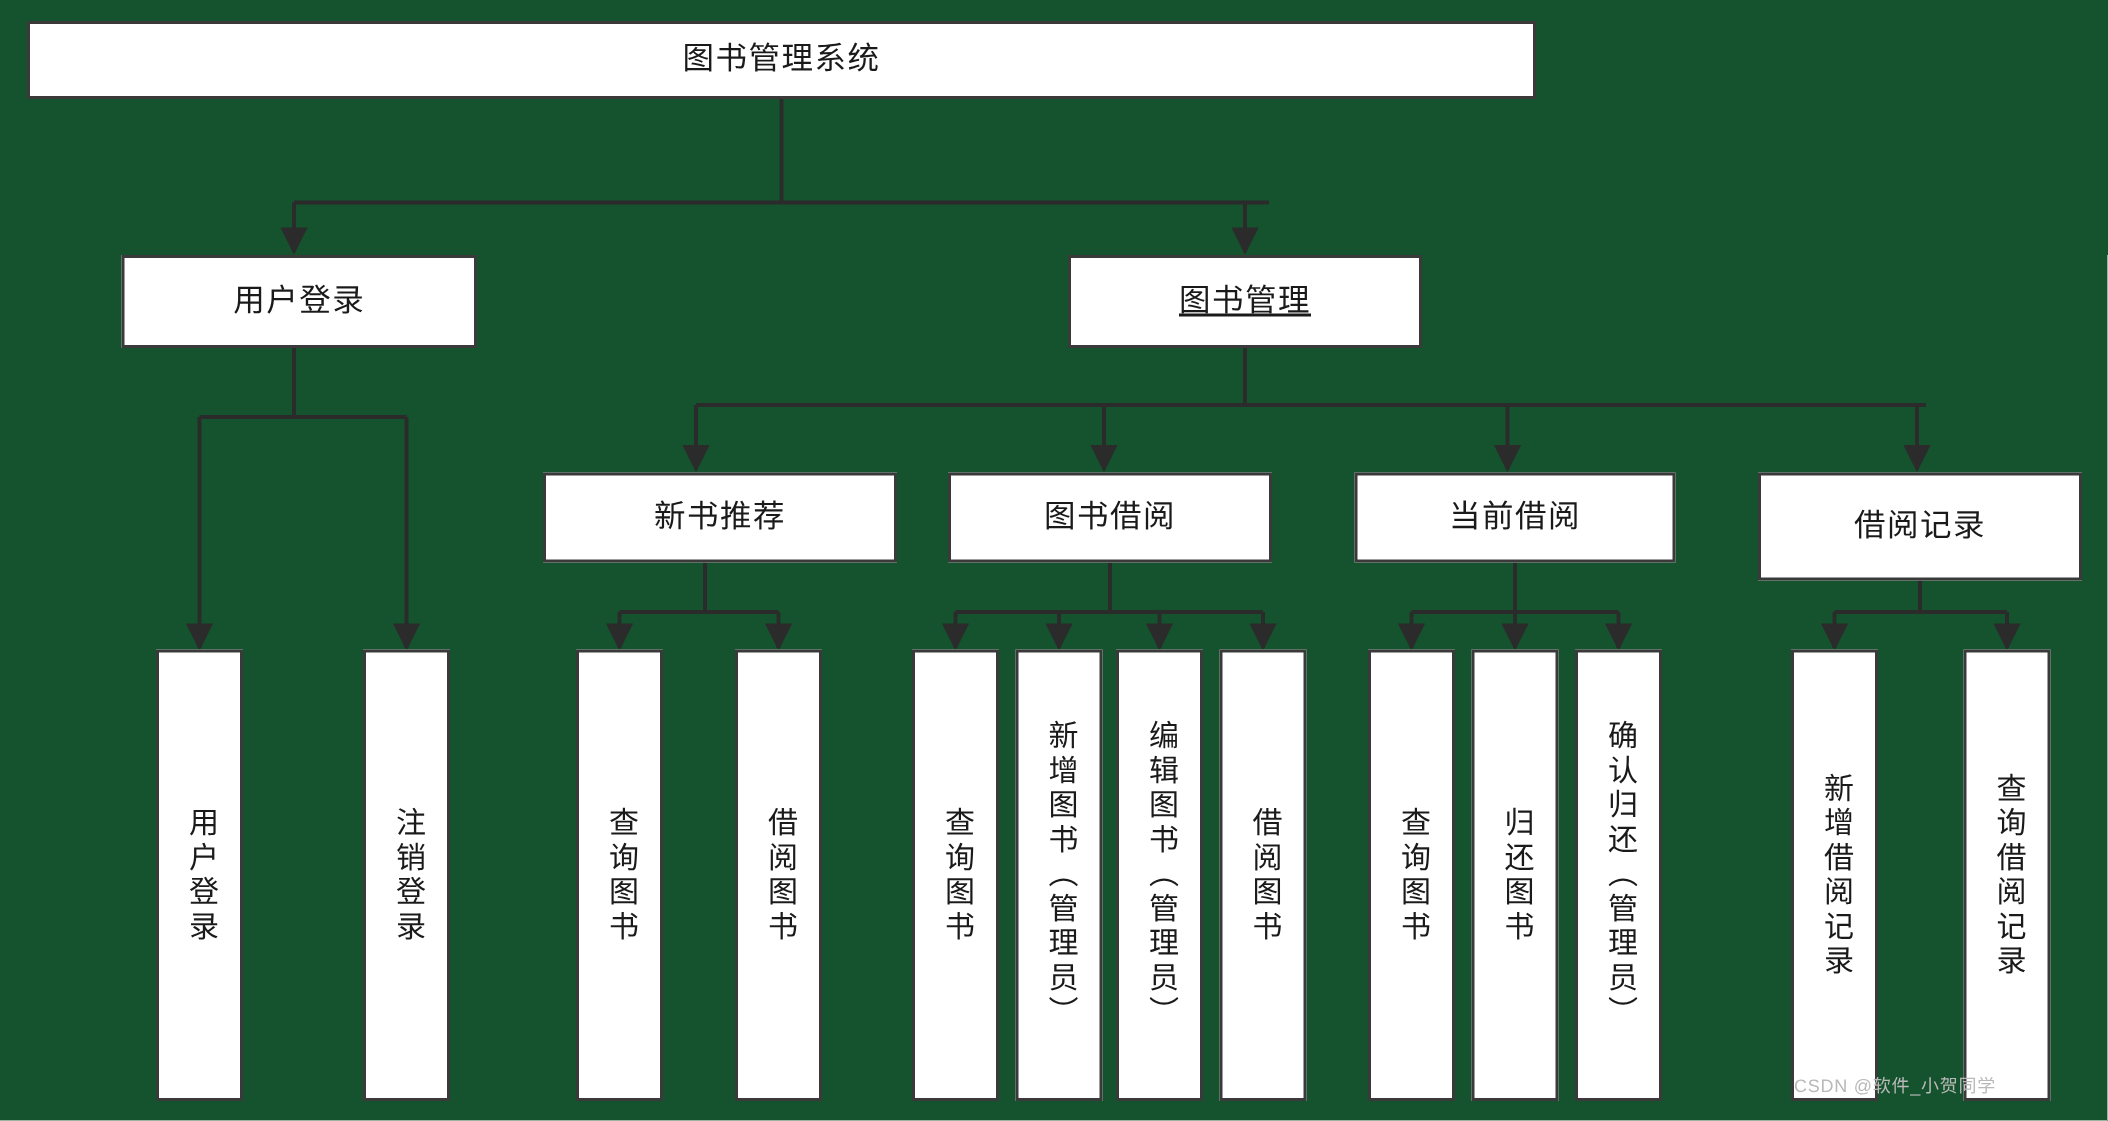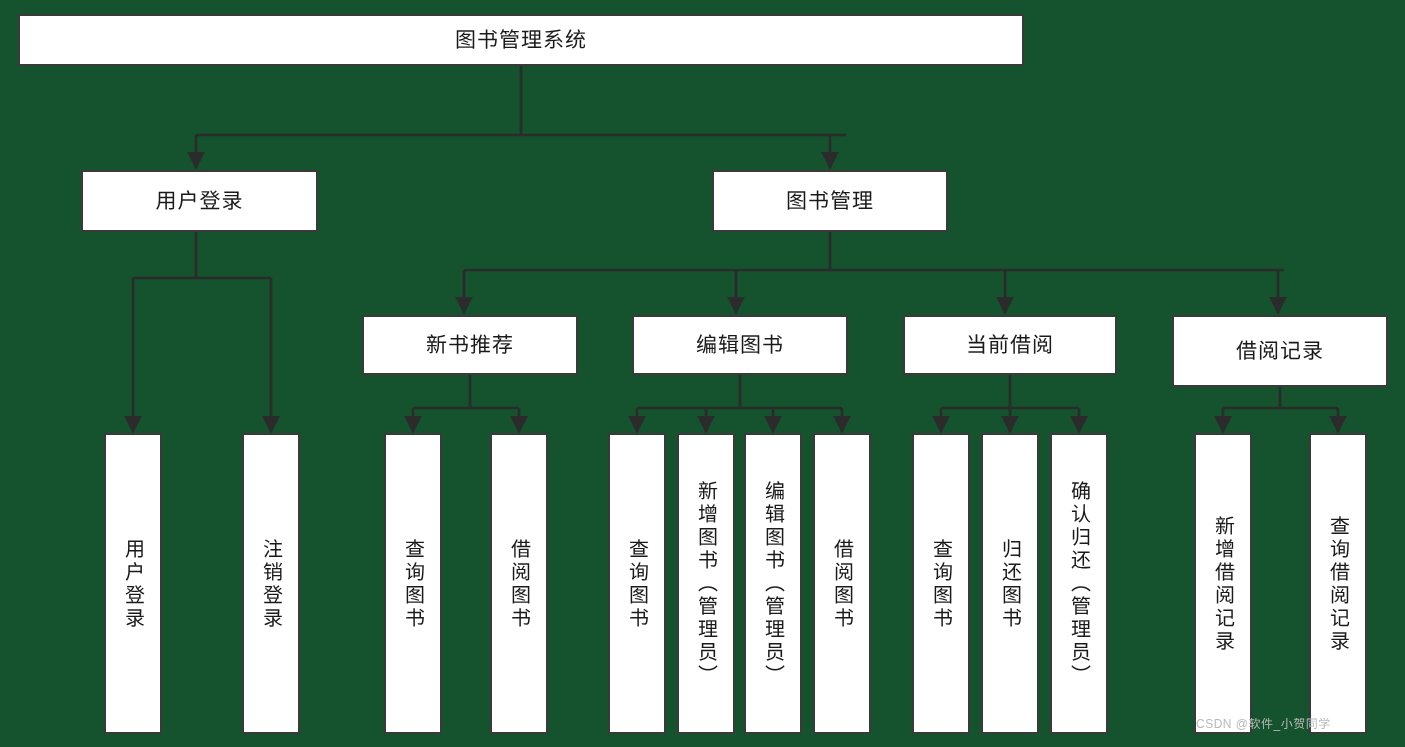--- a/index.html
+++ b/index.html
@@ -123,29 +123,29 @@
     </g>
   </svg>
 
   <div class="node h" style="left:18px; top:14px; width:1006px; height:52px;">
     <span>图书管理系统</span>
   </div>
 
   <div class="node h" style="left:81px; top:170px; width:237px; height:62px;">
     <span>用户登录</span>
   </div>
-  <div class="node h" style="left:712px; top:170px; width:236px; height:62px;">
+  <div class="node h" style="left:712px; top:170px; width:236px; height:62px;text-decoration:underline;">
     <span>图书管理</span>
   </div>
 
-  <div class="node h" style="left:362px; top:315px; width:216px; height:60px;">
+  <div class="node h" style="left:362px; top:315px; width:236px; height:60px;">
     <span>新书推荐</span>
   </div>
   <div class="node h" style="left:632px; top:315px; width:216px; height:60px;">
-    <span>编辑图书</span>
+    <span>图书借阅</span>
   </div>
   <div class="node h" style="left:903px; top:315px; width:214px; height:60px;justify-content:center;">
     <span>当前借阅</span>
   </div>
   <div class="node h" style="left:1172px; top:315px; width:216px; height:72px;">
     <span>借阅记录</span>
   </div>
 
   <div class="node v" style="left:104px; top:433px; width:58px; height:301px;">
     <span class="vtext">用户登录</span>

